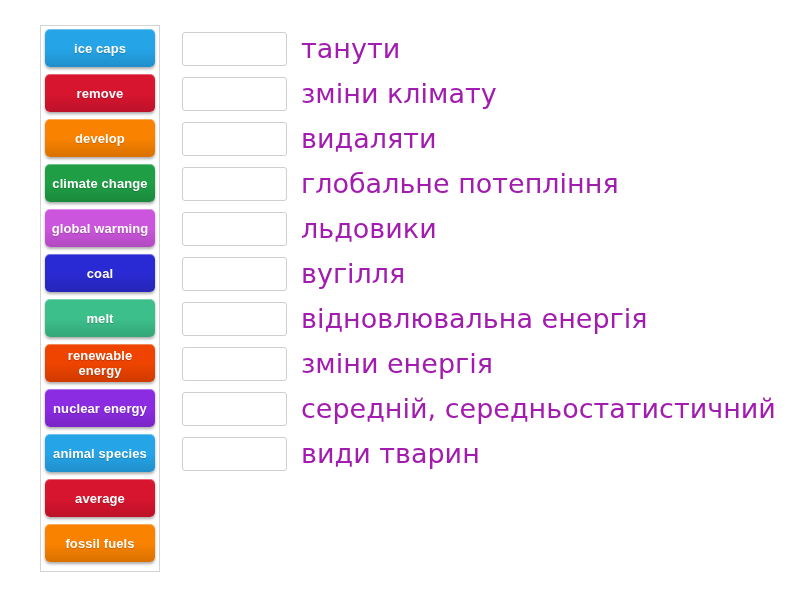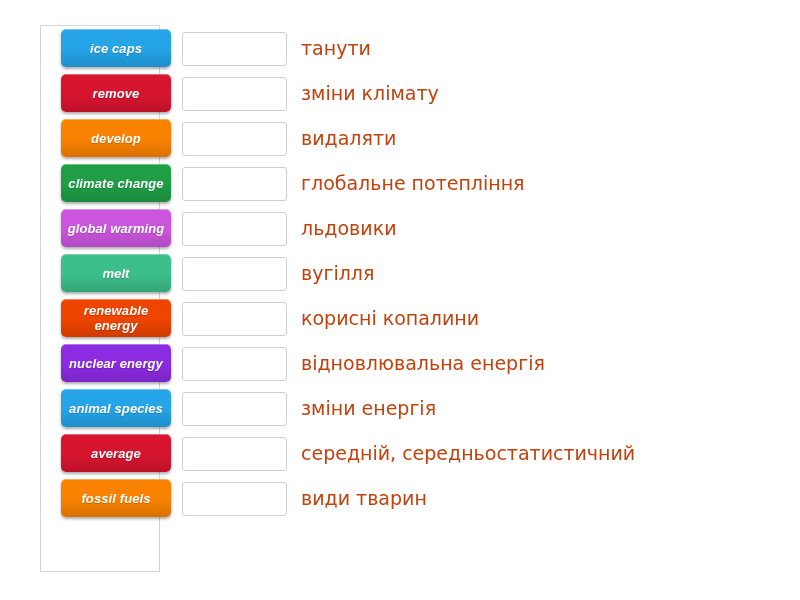--- a/index.html
+++ b/index.html
@@ -22,22 +22,21 @@
   
   #tile-bank {
     position: absolute;
     left: 40px;
     top: 25px;
     width: 120px;
     height: 547px;
     border: 1px solid #d4d4d4;
     background: #ffffff;
     box-sizing: border-box;
-    padding: 3px 20px;
-    font-style: italic;
+    padding: 3px 4px;
   }
 
   .tile {
     position: relative;
     display: flex;
     align-items: center;
     justify-content: center;
     text-align: center;
     width: 110px;
     height: 38px;
@@ -81,23 +80,23 @@
     height: 34px;
     border: 1px solid #cfcfcf;
     border-radius: 3px;
     background: #ffffff;
     box-sizing: border-box;
     flex: 0 0 auto;
   }
 
   .answer-text {
     margin-left: 14px;
-    font-size: 19px;
+    font-size: 27px;
     line-height: 27px;
-    color: #c2410c;
+    color: #a21caf;
     white-space: nowrap;
     font-family: "DejaVu Sans", "Liberation Sans", sans-serif;
   }
 </style>
 </head>
 <body>
 
 <div id="board">
 
   <div id="tile-bank">
@@ -109,20 +108,23 @@
       <span class="tile-label">remove</span>
     </div>
     <div class="tile" style="background: linear-gradient(rgb(249, 130, 0) 0%, rgb(249, 130, 0) 52%, rgb(217, 113, 0) 100%);">
       <span class="tile-label">develop</span>
     </div>
     <div class="tile" style="background: linear-gradient(rgb(31, 158, 70) 0%, rgb(31, 158, 70) 52%, rgb(27, 137, 61) 100%);">
       <span class="tile-label">climate change</span>
     </div>
     <div class="tile" style="background: linear-gradient(rgb(204, 85, 221) 0%, rgb(204, 85, 221) 52%, rgb(177, 74, 192) 100%);">
       <span class="tile-label">global warming</span>
+    </div>
+    <div class="tile" style="background: linear-gradient(rgb(42, 42, 212) 0%, rgb(42, 42, 212) 52%, rgb(37, 37, 184) 100%);">
+      <span class="tile-label">coal</span>
     </div>
     <div class="tile" style="background: linear-gradient(rgb(60, 191, 138) 0%, rgb(60, 191, 138) 52%, rgb(52, 166, 120) 100%);">
       <span class="tile-label">melt</span>
     </div>
     <div class="tile" style="background: linear-gradient(rgb(238, 68, 0) 0%, rgb(238, 68, 0) 52%, rgb(207, 59, 0) 100%);">
       <span class="tile-label">renewable energy</span>
     </div>
     <div class="tile" style="background: linear-gradient(rgb(139, 43, 226) 0%, rgb(139, 43, 226) 52%, rgb(121, 37, 197) 100%);">
       <span class="tile-label">nuclear energy</span>
     </div>
@@ -159,24 +161,20 @@
     <div class="answer-row">
       <div class="drop-slot"></div>
       <div class="answer-text">льдовики</div>
     </div>
     <div class="answer-row">
       <div class="drop-slot"></div>
       <div class="answer-text">вугілля</div>
     </div>
     <div class="answer-row">
       <div class="drop-slot"></div>
-      <div class="answer-text">корисні копалини</div>
-    </div>
-    <div class="answer-row">
-      <div class="drop-slot"></div>
       <div class="answer-text">відновлювальна енергія</div>
     </div>
     <div class="answer-row">
       <div class="drop-slot"></div>
       <div class="answer-text">зміни енергія</div>
     </div>
     <div class="answer-row">
       <div class="drop-slot"></div>
       <div class="answer-text">середній, середньостатистичний</div>
     </div>

